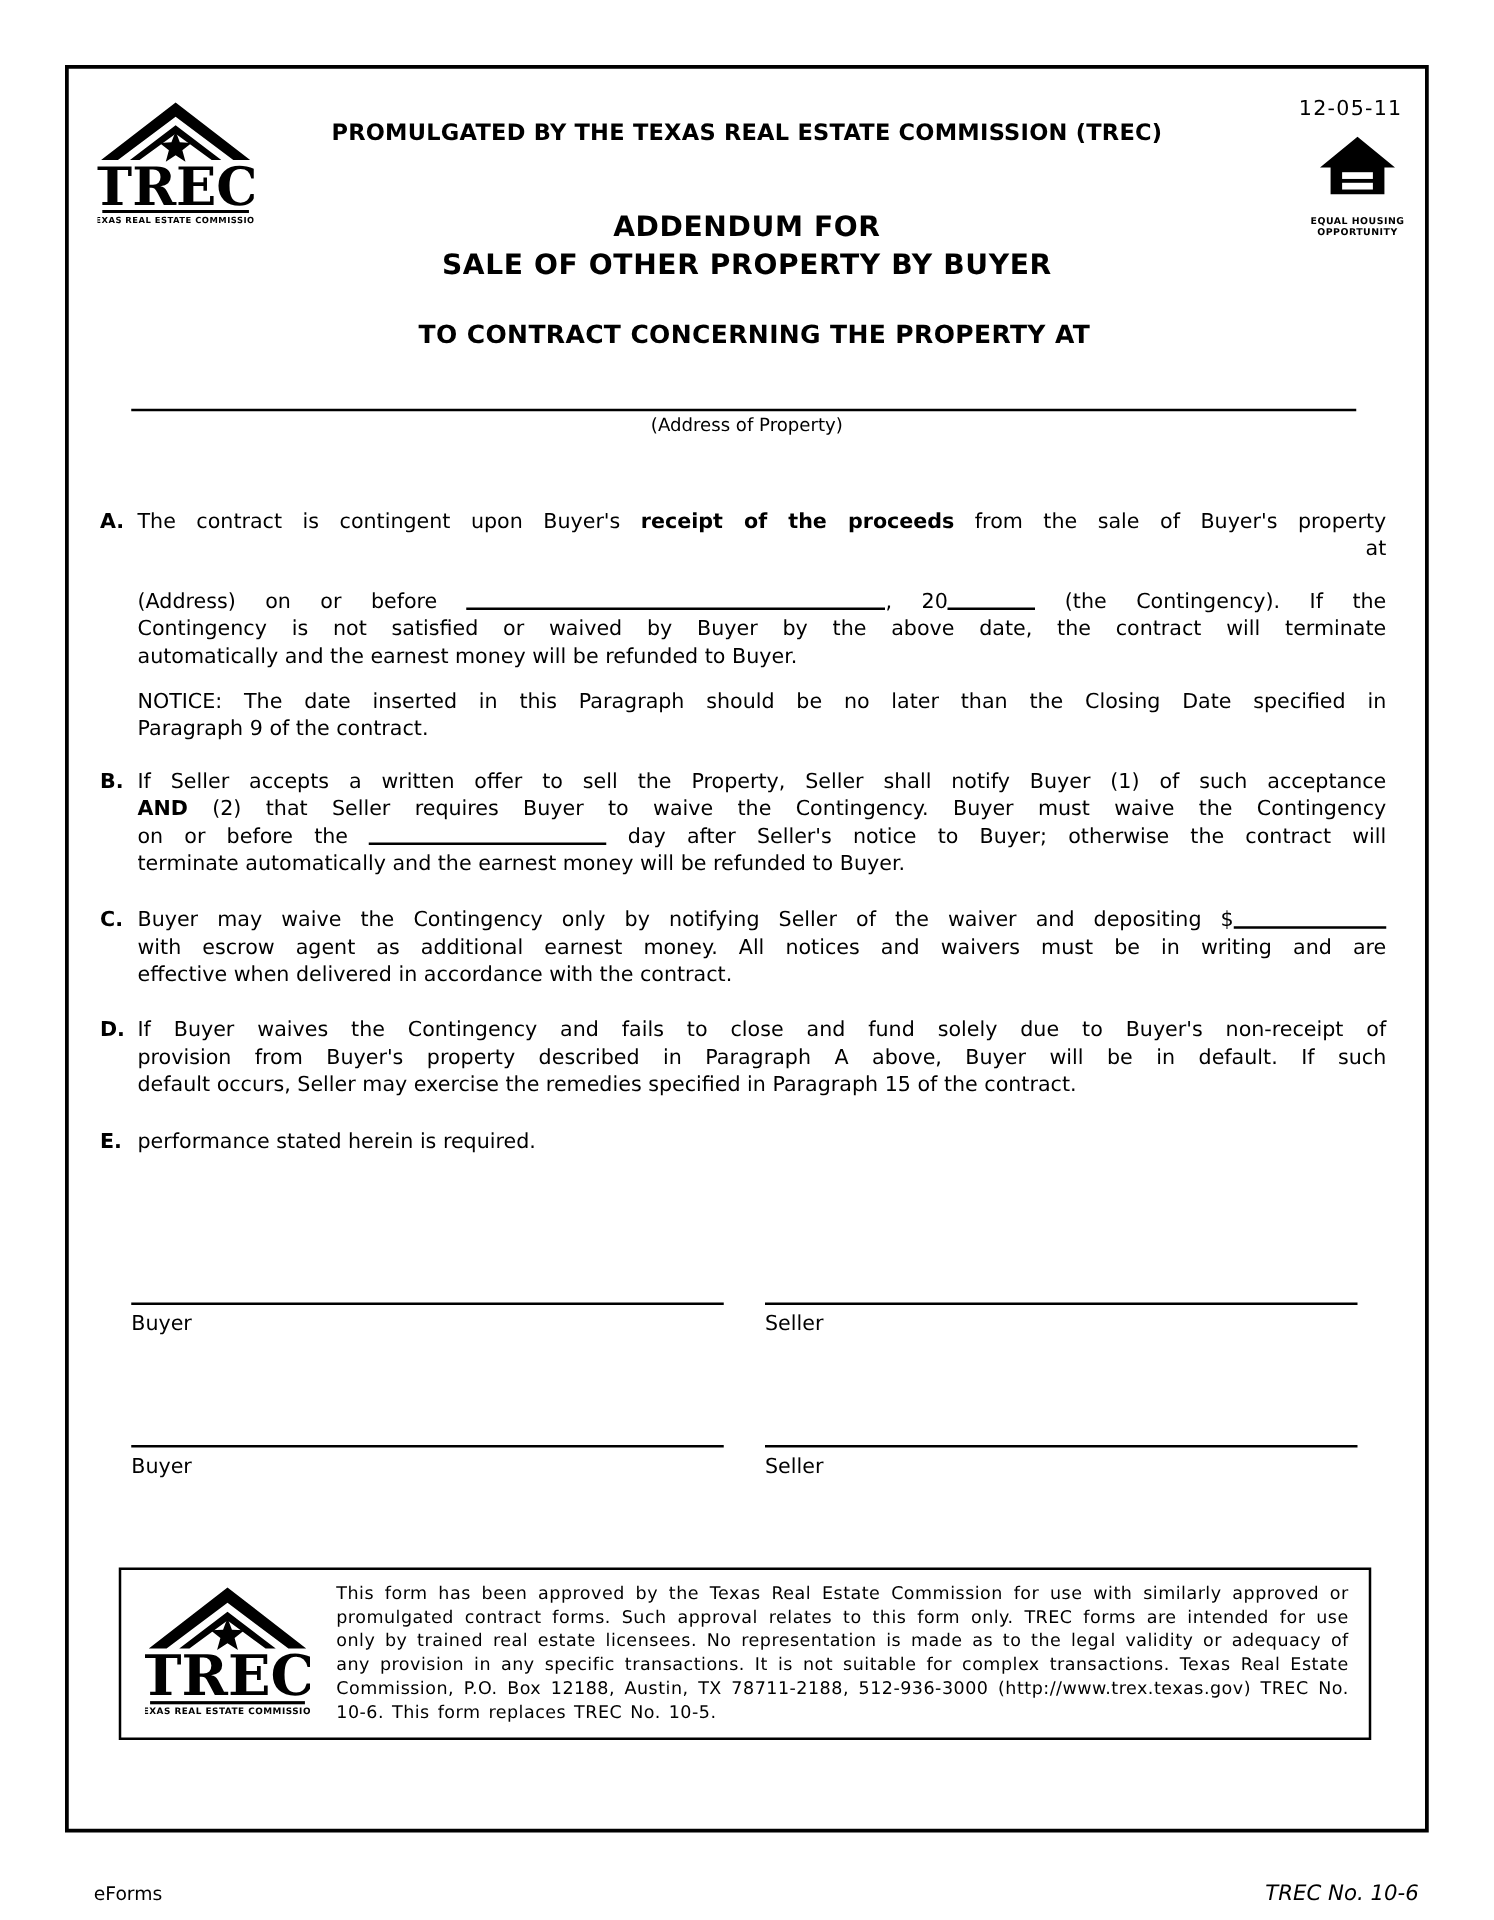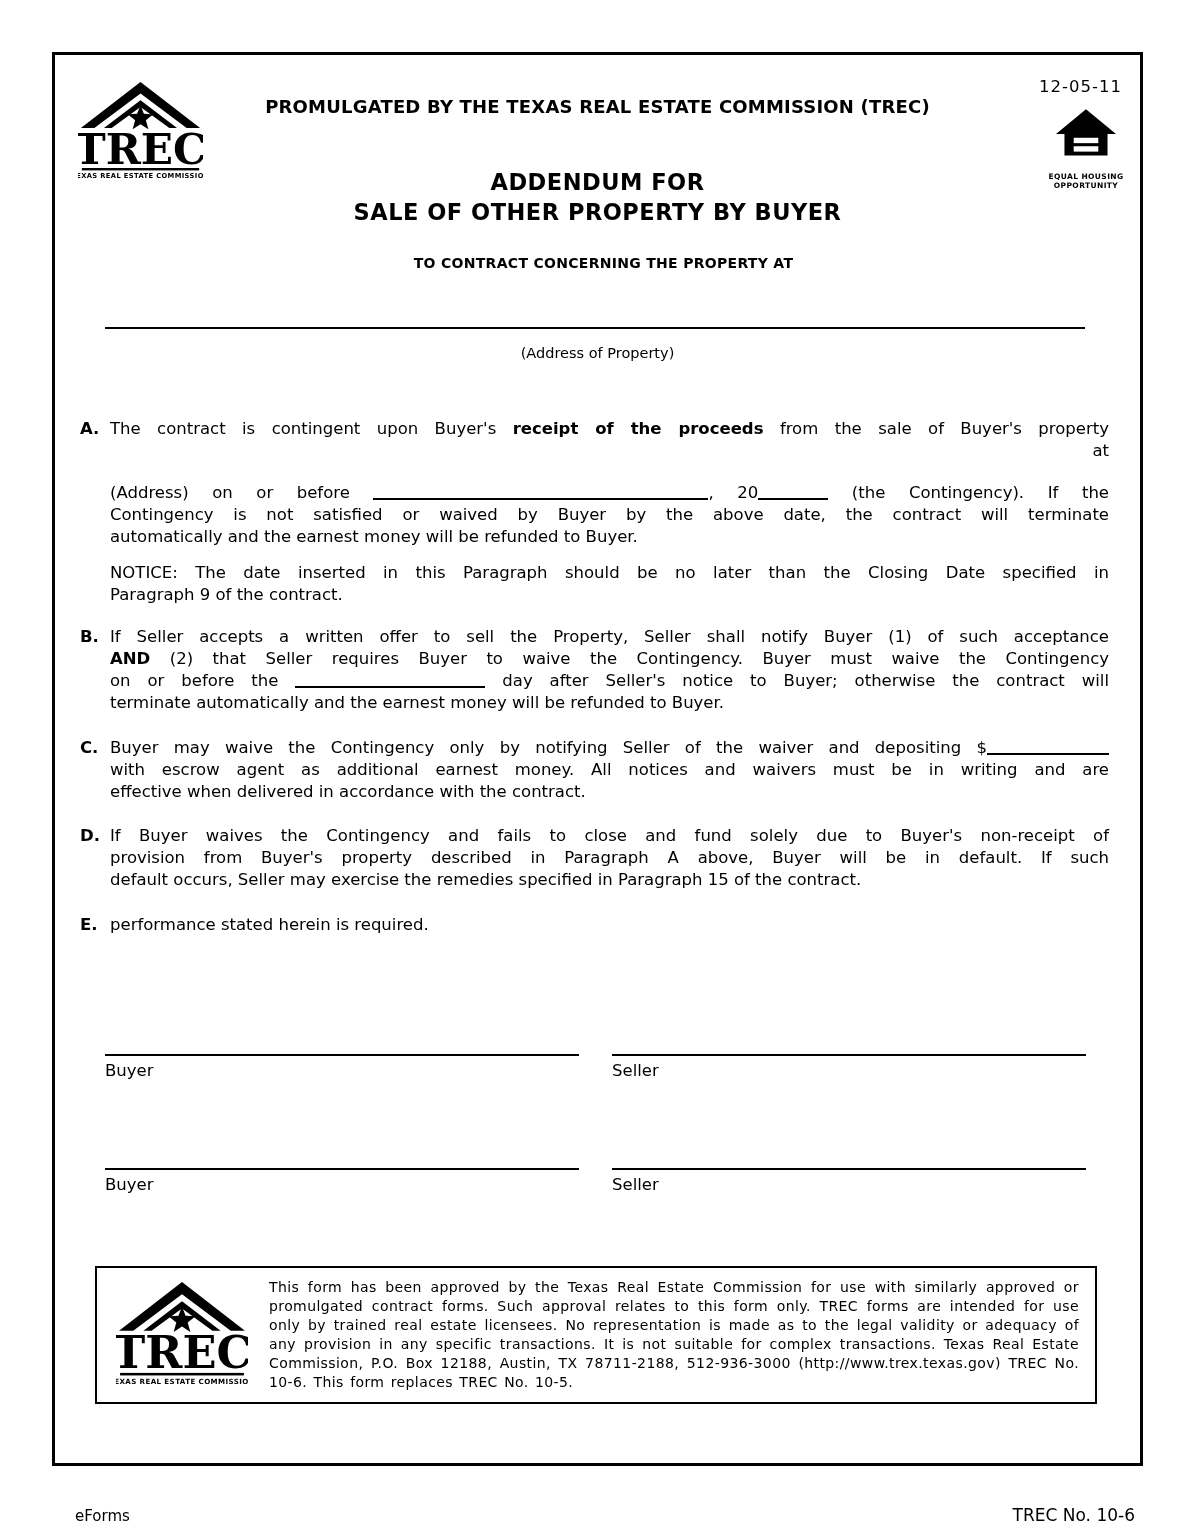--- a/index.html
+++ b/index.html
@@ -8,25 +8,25 @@
   .page-border { position:absolute; left:52px; top:52px; width:1091px; height:1414px; border:3px solid #000; background:#fff; }
 
   
   .head { position:relative; height:225px; }
   .logo-trec { position:absolute; left:23px; top:25px; width:125px; }
   .promulgated { position:absolute; left:150px; right:150px; top:41px; text-align:center; font-size:18px; letter-spacing:.2px;font-weight:bold; }
   .rev-date { position:absolute; right:18px; top:22px; font-size:16.5px; letter-spacing:1px; }
   .eho { position:absolute; right:14px; top:52px; width:80px; text-align:center; }
   .eho-text { font-size:7.5px; font-weight:bold; line-height:9px; letter-spacing:.4px; margin-top:1px; }
   .title-block { position:absolute; left:0; right:0; top:112px; text-align:center; font-weight:bold; font-size:22.5px; line-height:30px; letter-spacing:.5px; }
-  .subtitle { position:absolute; left:0; right:0; top:200px; text-align:center; font-weight:bold; font-size:14px; letter-spacing:.3px;padding-left:12px; }
+  .subtitle { position:absolute; left:0; right:0; top:200px; text-align:center; font-weight:bold; font-size:20px; letter-spacing:.3px;padding-left:12px; }
 
   
   .address-line { margin:47px 55px 0 50px; border-bottom:2.5px solid #000; height:2px; }
-  .address-caption { text-align:center; font-size:14.5px; margin-top:16px; }
+  .address-caption { text-align:center; font-size:14.5px; margin-top:4px; }
 
   
   .content { margin:57px 31px 0 25px; font-size:16.5px; line-height:22px; }
   .sec { position:relative; padding-left:30px; }
   .sec-label { position:absolute; left:0; top:0; font-weight:bold; }
   .sec-notice { margin-top:14px; }
   .sec-b { margin-top:20px; }
   .sec-c { margin-top:23px; }
   .sec-d { margin-top:22px; }
   .sec-e { margin-top:23px; }
@@ -48,21 +48,21 @@
 
   
   .disc-box { margin:72px 43px 0 40px; border:2px solid #000; display:flex; align-items:center; padding:10px 16px 10px 10px; }
   .disc-logo { flex:0 0 150px; text-align:center; }
   .disc-logo svg { width:132px; }
   .disc-text { flex:1; margin-left:12px; font-size:14px; line-height:19px; text-align:justify; letter-spacing:.4px; word-spacing:1.5px; }
 
   
   .footer { position:absolute; left:75px; right:60px; top:1505px; display:flex; justify-content:space-between; align-items:baseline; }
   .footer-left { font-size:15px; }
-  .footer-right { font-size:17px; }
+  .footer-right { font-size:17px;font-style:italic; }
 </style>
 </head>
 <body>
 
 <div class="sheet">
   <div class="page-border">
 
     <div class="head">
       <div class="logo-trec">
         <svg width="125" height="101" viewBox="0 0 130 105">

